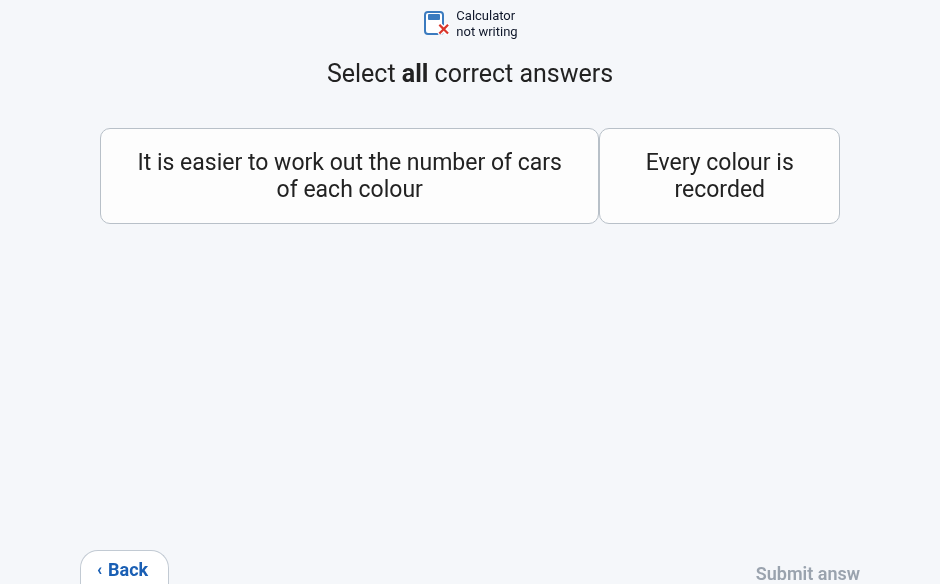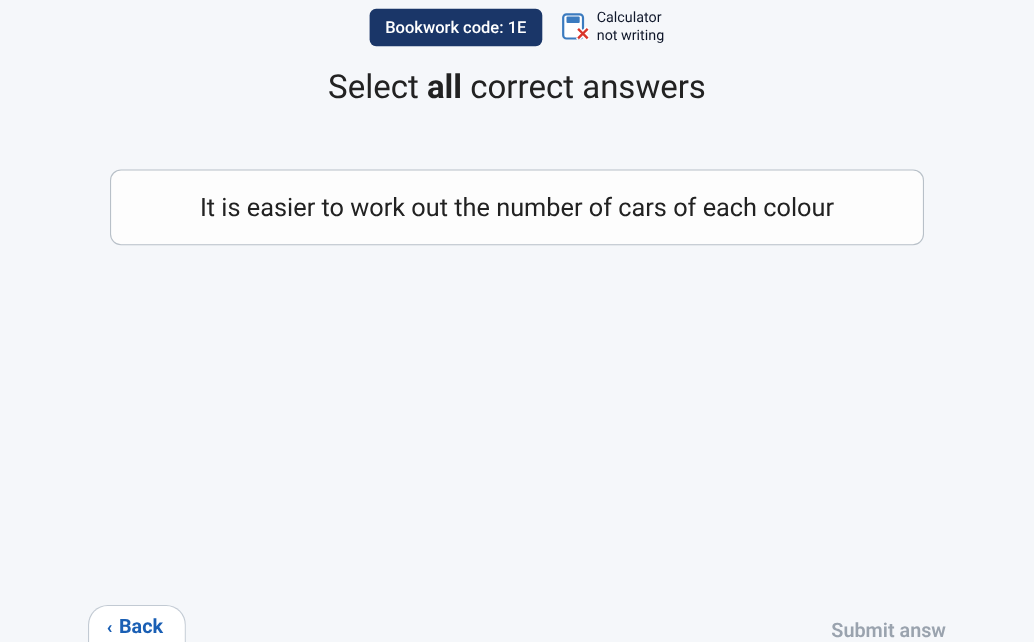--- a/index.html
+++ b/index.html
@@ -69,32 +69,32 @@
       font-size: 16px;
       text-shadow: -1px -1px 0 #fff, 1px -1px 0 #fff, -1px 1px 0 #fff, 1px 1px 0 #fff;
     }
     .calc-text {
       font-size: 13px;
       line-height: 1.2;
       color: #0f172a;
     }
     .question-title {
       text-align: center;
-      font-size: 30px;
+      font-size: 25px;
       color: #222;
       font-weight: 400;
-      margin-bottom: 57px;
+      margin-bottom: 40px;
     }
     .question-title .bold {
       font-weight: 700;
     }
     .answers {
       padding: 0 100px;
       display: flex;
-      flex-direction: column;
+      flex-direction: row;
     }
     .answer-option {
       border: 1px solid #b8c0c8;
       border-radius: 10px;
       background: #fdfdfd;
       padding: 20px 24px;
       text-align: center;
       font-size: 23px;
       color: #222;
       cursor: pointer;
@@ -135,40 +135,40 @@
       font-weight: 600;
       cursor: pointer;
       padding-right: 0;
       margin-left: 30px;
     }
   </style>
 </head>
 <body>
 
 <div class="header-row">
-  <div class="bookwork-badge">Bookwork code: 1E</div>
   <div class="calc-group">
     <div class="calc-icon">
       <div class="calc-body"></div>
       <div class="calc-screen"></div>
       <div class="calc-x">✕</div>
     </div>
     <div class="calc-text">
       <div>Calculator</div>
       <div>not writing</div>
     </div>
   </div>
 </div>
 
 <h1 class="question-title">
   <span>Select </span><span class="bold">all</span><span> correct answers</span>
 </h1>
 
 <div class="answers">
   <div class="answer-option">It is easier to work out the number of cars of each colour</div>
+  <div class="answer-option">Every colour is recorded</div>
 </div>
 
 <div class="footer-row">
   <div class="back-btn">
     <span class="chevron-left">‹</span>
     <span>Back</span>
   </div>
   <div class="submit-btn">Submit answ</div>
 </div>
 

